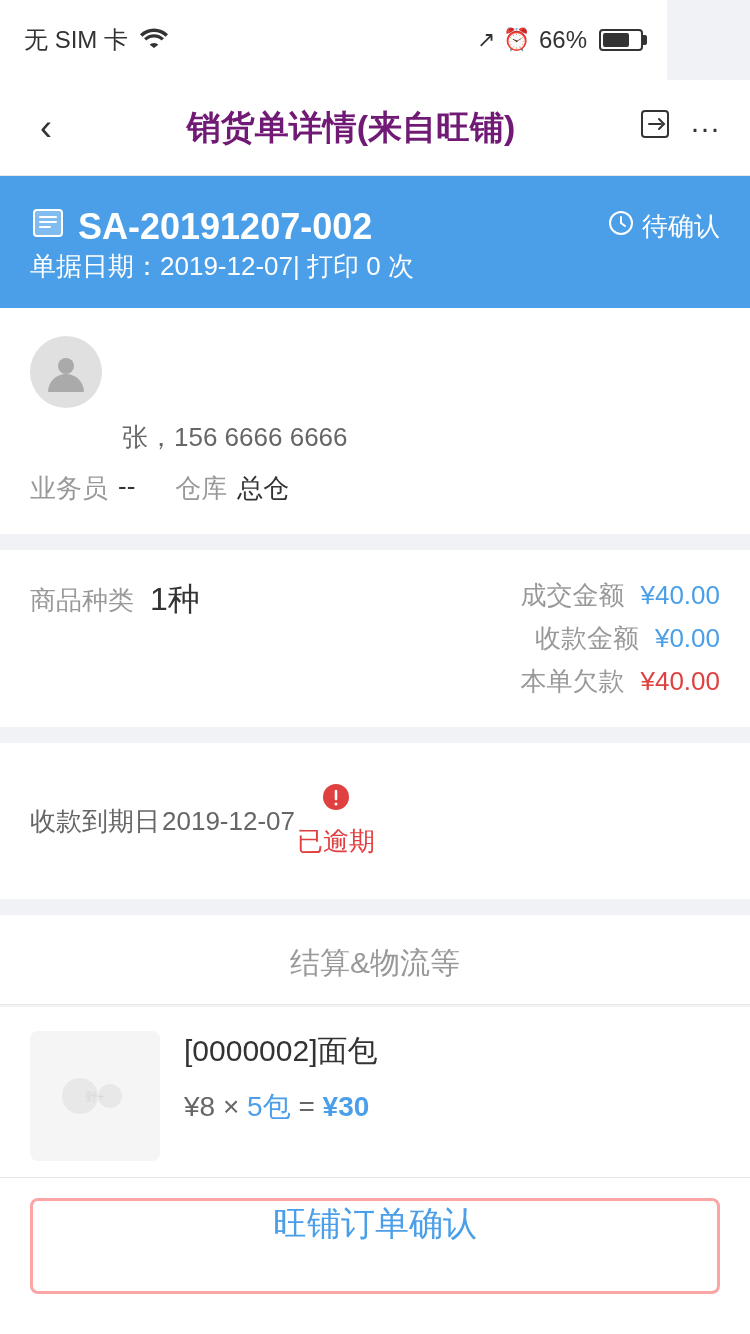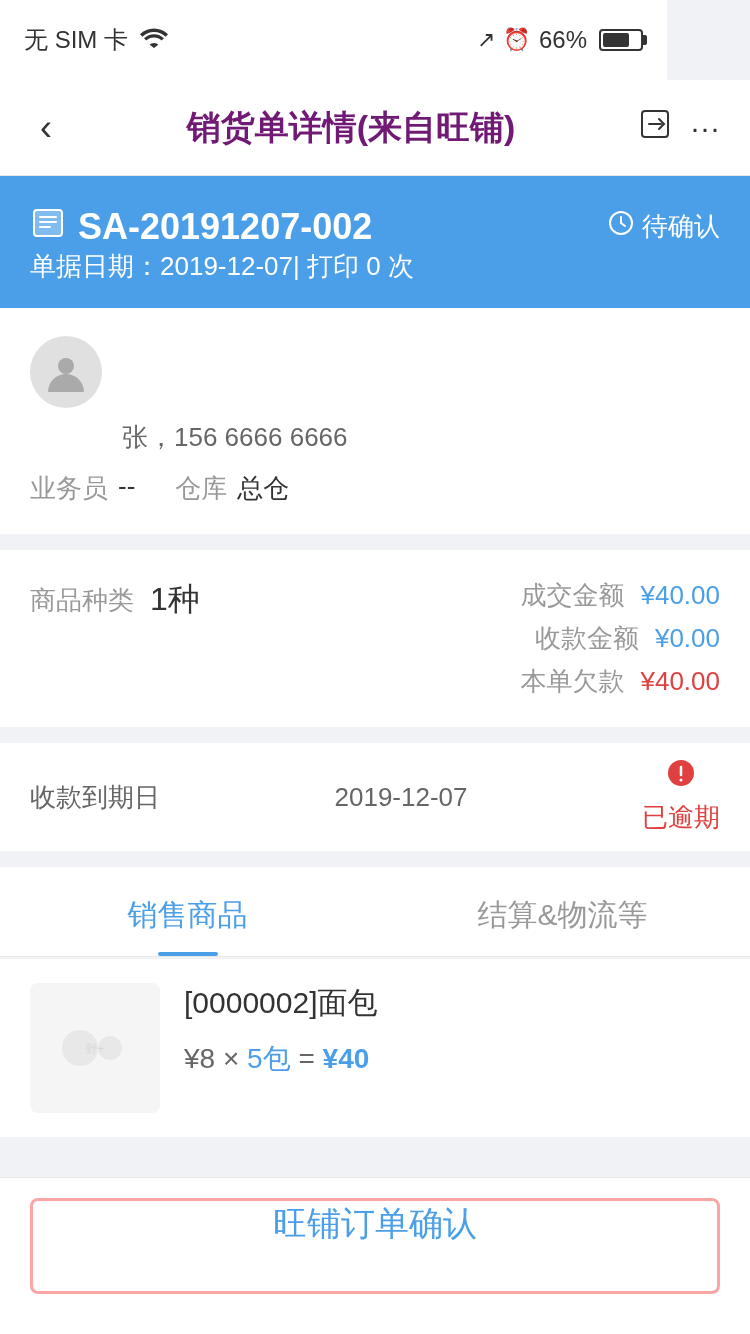--- a/index.html
+++ b/index.html
@@ -227,28 +227,27 @@
       font-size: 26px;
       color: #4a9fe8;
     }
     .summary-row .amount.red {
       color: #e04040;
     }
 
     
     .due-section {
       background: #fff;
-      padding: 16px 30px;
+      padding: 40px 30px;
       margin-bottom: 16px;
       display: flex;
       align-items: center;
-      gap: 22px;
+      gap: 2px;
       font-size: 26px;
       color: #666;
-      justify-content: space-between;
     }
     .overdue-badge {
       display: flex;
       align-items: center;
       gap: 6px;
       color: #e04040;
       font-size: 26px;
       flex-direction: column;
     }
 
@@ -479,23 +478,20 @@
         <path d="M14 8v8" stroke="white" stroke-width="2.5" stroke-linecap="round"></path>
         <circle cx="14" cy="21" r="1.5" fill="white"></circle>
       </svg>
     </span>
     <span>已逾期</span>
   </span>
 </div>
 
 <div class="tabs-section">
   <div class="tabs-row">
-    <div class="tab-item active">
-      <span>销售商品</span>
-    </div>
     <div class="tab-item">
       <span>结算&amp;物流等</span>
     </div>
   </div>
 </div>
 
 <div class="product-section">
   <div class="product-item">
     <div class="product-image">
       <svg viewBox="0 0 90 60" fill="none">
@@ -504,21 +500,21 @@
         <text x="45" y="35" text-anchor="middle" font-size="12" fill="#999">野+</text>
       </svg>
     </div>
     <div class="product-info">
       <div class="product-name">[0000002]面包</div>
       <div class="product-price">
         <span>¥8</span>
         <span> × </span>
         <span class="qty">5包</span>
         <span> = </span>
-        <span class="total">¥40</span>
+        <span class="total">¥30</span>
       </div>
     </div>
   </div>
 </div>
 
 <div class="bottom-spacer"></div>
 
 <div class="bottom-btn-area">
   <button class="confirm-btn">
     <span>旺铺订单确认</span>

